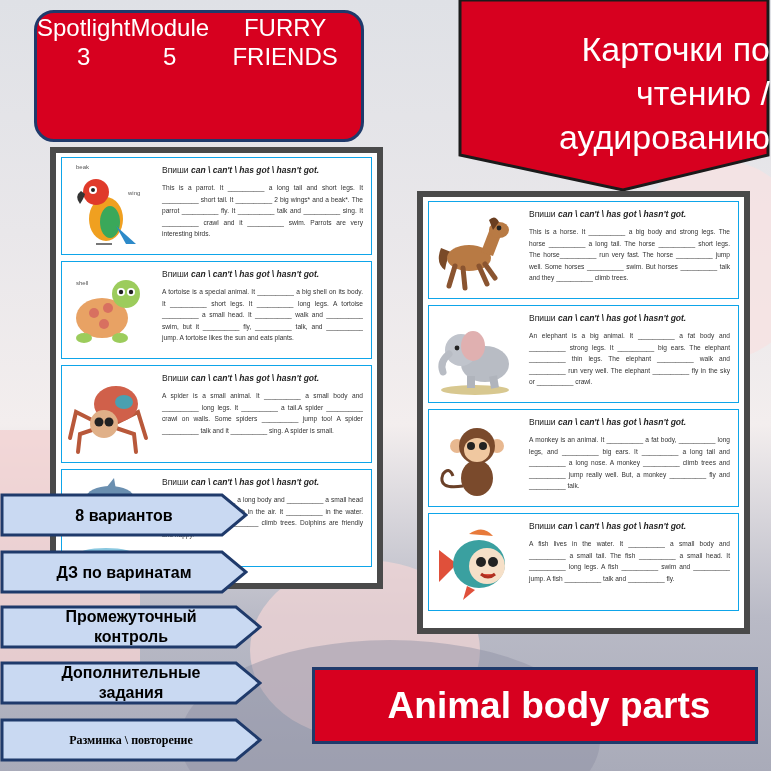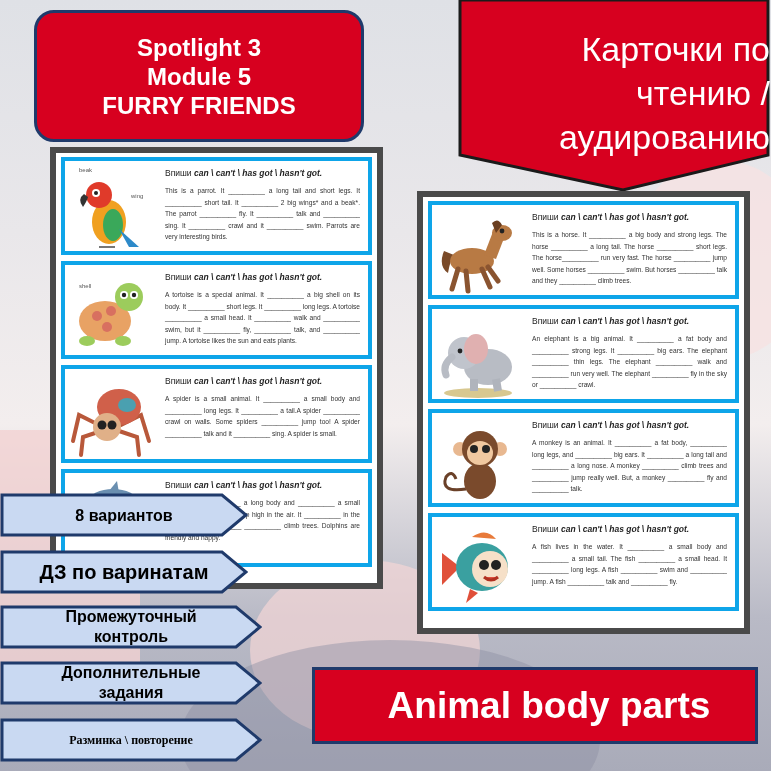--- a/index.html
+++ b/index.html
@@ -6,38 +6,38 @@
   html, body { width: 771px; height: 771px; overflow: hidden; }
   body {
     position: relative;
     font-family: "Liberation Sans", sans-serif;
     background: linear-gradient(180deg, #dfe1e6 0%, #e9e7ea 30%, #f3eeee 55%, #b9bac6 80%, #a9abb9 100%);
   }
   .blob { position: absolute; border-radius: 50%; }
   .title-box {
     position: absolute; left: 34px; top: 10px; width: 330px; height: 132px;
     background: #d7001f; border: 3px solid #1f3a6b; border-radius: 20px;
-    color: #fff; font-weight: bold; text-align: center;
-    display: flex; flex-direction: column; justify-content: center;
+    color: #fff; font-weight: normal; text-align: center;
+    display: flex; flex-direction: row; justify-content: center;
     font-size: 24px; line-height: 29px;
   }
   .ribbon { position: absolute; left: 458px; top: 0; width: 312px; height: 192px; }
   .ribbon svg { position: absolute; left: 0; top: 0; }
   .ribbon-text {
     position: absolute; left: 28px; top: 4px; width: 284px;
     color: #fff; font-size: 34px; line-height: 44px; text-align: right; margin-top: 23px;
   }
   .sheet {
     position: absolute; background: #fff; border: 6px solid #4a4a4a;
   }
   .sheet.left { left: 50px; top: 147px; width: 333px; height: 442px; }
   .sheet.right { left: 417px; top: 191px; width: 333px; height: 443px; }
   .card {
     position: absolute; left: 5px; right: 5px;
-    border: 4px solid #0ea5e9; background: #fff; overflow: hidden;
+    border: 1px solid #0ea5e9; background: #fff; overflow: hidden;
   }
   .card .pic {
     position: absolute; left: 4px; top: 6px; width: 84px; height: 86px;
   }
   .card .heading {
     position: absolute; left: 100px; right: 6px; top: 7px;
     font-size: 8.5px; color: #222; white-space: nowrap;
   }
   .card .heading b { font-style: italic; }
   .card .text {
@@ -221,21 +221,21 @@
 <div class="arrow-btn" style="top:493px;width:248px;">
   <svg width="248" height="44" viewBox="0 0 248 44">
       <polygon points="2,2 222,2 246,22 222,42 2,42" fill="#c9d9f2" stroke="#1f3a6b" stroke-width="3"></polygon>
     </svg>
   <span style="font-size:16px;width:225px;">8 вариантов</span>
 </div>
 <div class="arrow-btn" style="top:550px;width:248px;">
   <svg width="248" height="44" viewBox="0 0 248 44">
       <polygon points="2,2 222,2 246,22 222,42 2,42" fill="#c9d9f2" stroke="#1f3a6b" stroke-width="3"></polygon>
     </svg>
-  <span style="font-size:20px;width:225px;">ДЗ по варинатам</span>
+  <span style="font-size:16px;width:225px;">ДЗ по варинатам</span>
 </div>
 <div class="arrow-btn" style="top:605px;width:262px;">
   <svg width="262" height="44" viewBox="0 0 262 44">
       <polygon points="2,2 236,2 260,22 236,42 2,42" fill="#c9d9f2" stroke="#1f3a6b" stroke-width="3"></polygon>
     </svg>
   <span style="font-size:16px;width:238px;white-space:pre-line;line-height:20px;">Промежуточный
 контроль</span>
 </div>
 <div class="arrow-btn" style="top:661px;width:262px;">
   <svg width="262" height="44" viewBox="0 0 262 44">

